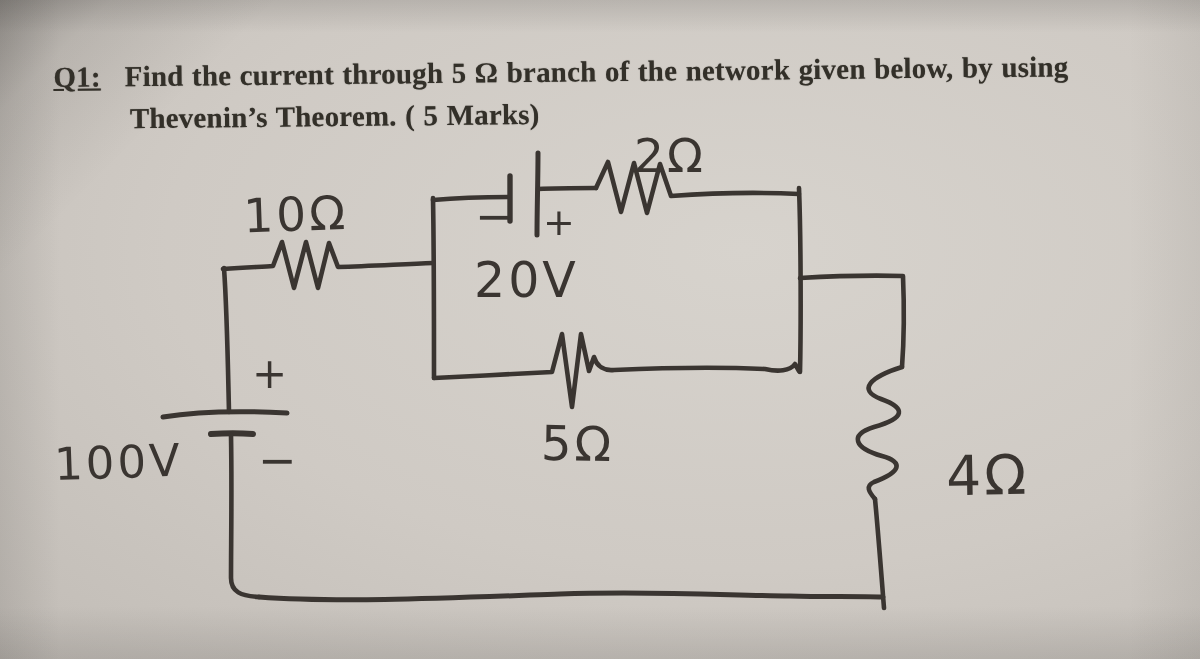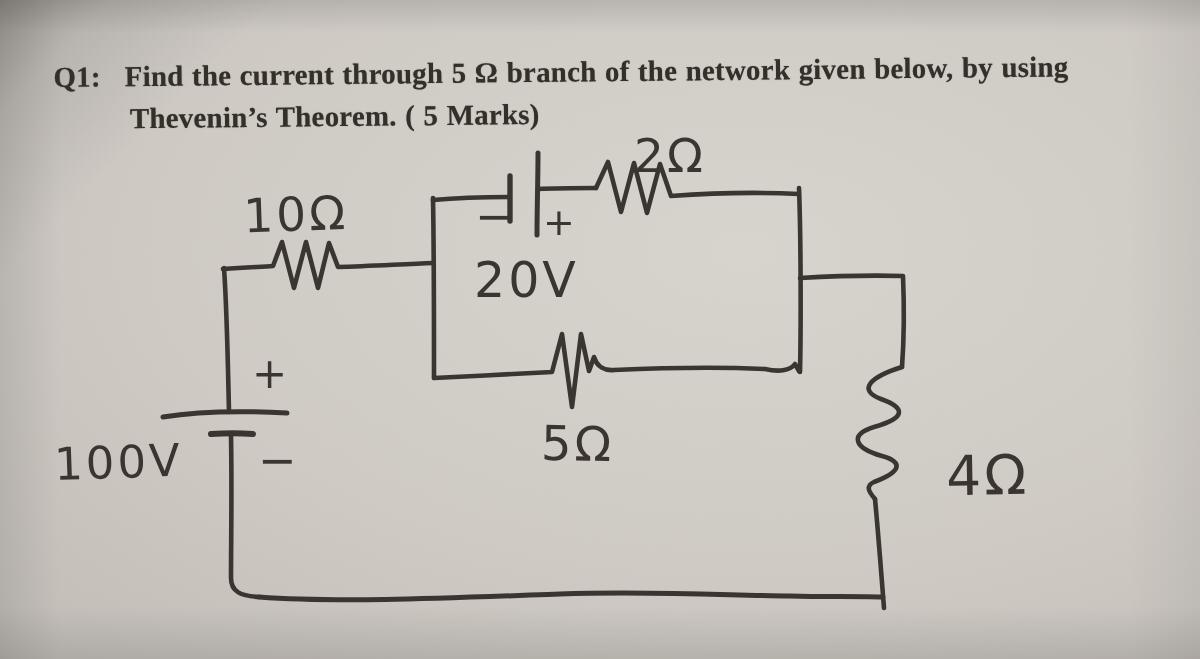--- a/index.html
+++ b/index.html
@@ -15,21 +15,21 @@
       radial-gradient(1050px 580px at 62% 38%, #d7d3cd 0%, #cfcac4 55%, #c1bcb6 100%);
   }
   .question{
     position:absolute;left:54px;top:58px;width:1130px;
     color:#333029;font-weight:700;font-size:29px;line-height:39px;
     letter-spacing:0.2px;word-spacing:1px;
     transform:rotate(-0.6deg);transform-origin:left bottom;
     text-shadow:0 0 1px rgba(51,48,44,0.55);
   }
   .qrow{display:flex;}
-  .qnum{flex:0 0 auto;margin-right:24px;}
+  .qnum{flex:0 0 auto;margin-right:24px;text-decoration:underline;}
   .qline2{padding-left:76px;margin-top:3px;}
   svg.circuit{position:absolute;left:0;top:0;}
   .ink{stroke:#3a3531;fill:none;stroke-linecap:round;stroke-linejoin:round;}
   text.hand{
     font-family:"DejaVu Sans",sans-serif;fill:#3a3531;stroke:none;
     letter-spacing:3px;
   }
 </style>
 </head>
 <body>

